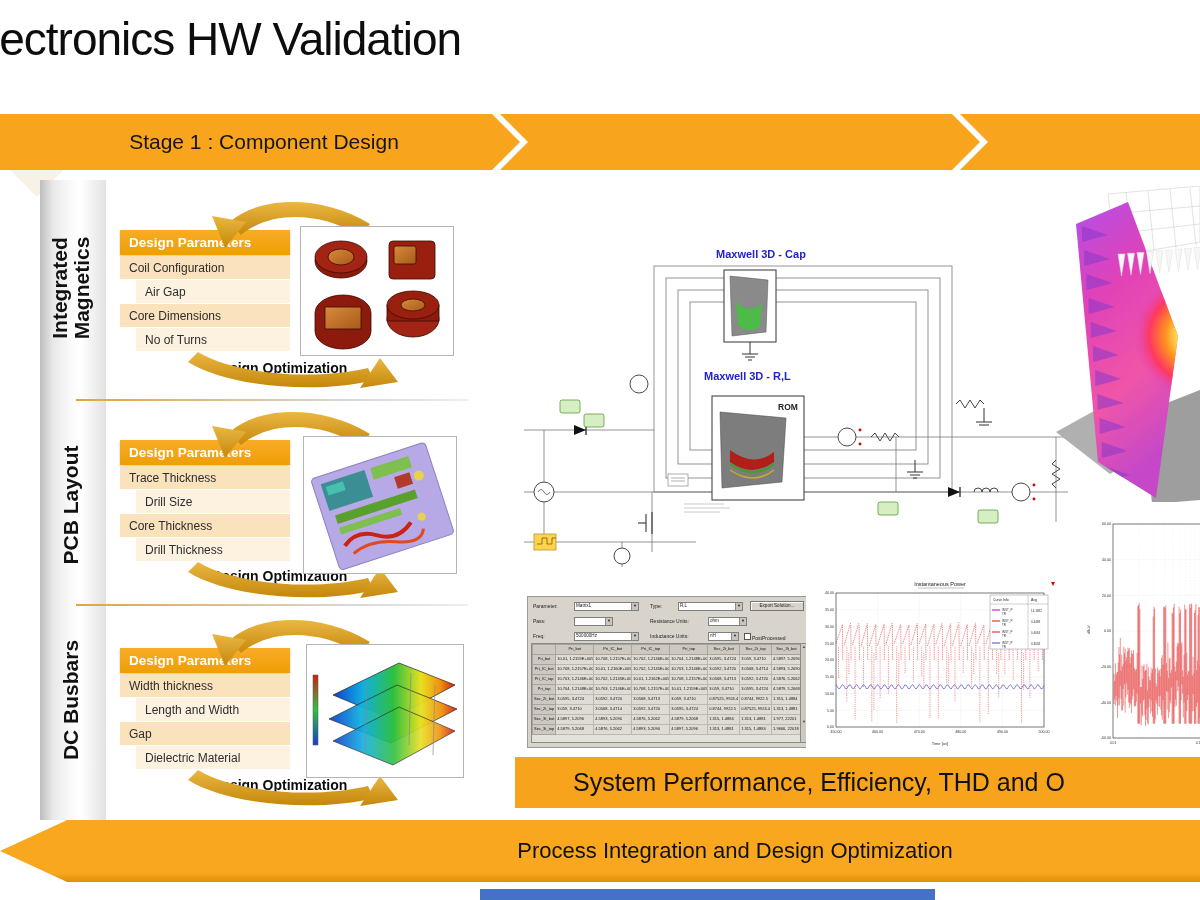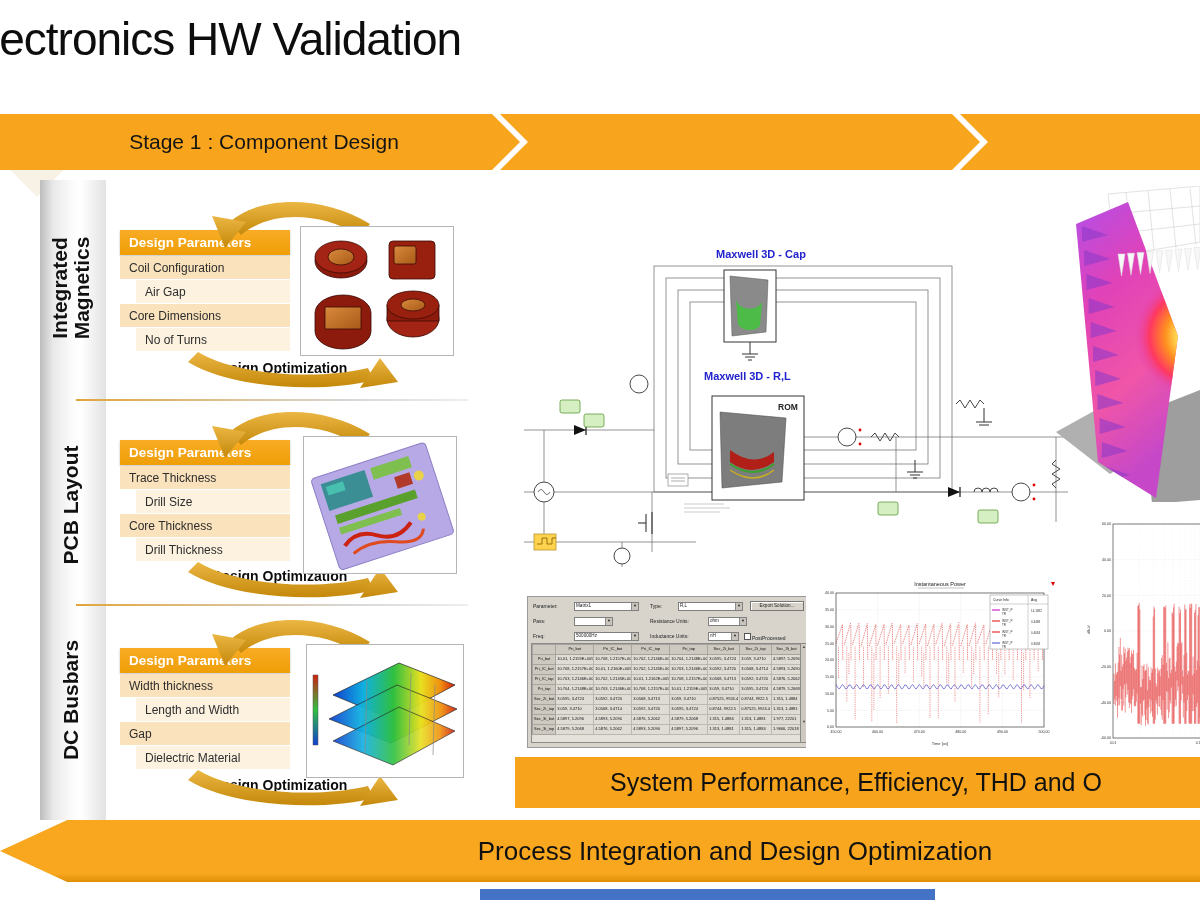--- a/index.html
+++ b/index.html
@@ -19,25 +19,25 @@
   .ptable .hdr{background:linear-gradient(#F8AC25,#EF9E06);color:#fff;font-weight:bold;
                font-size:13.5px;padding:5px 0 5px 9px;box-shadow:0 1px 2px rgba(0,0,0,.25);}
   .ptable .row{font-size:12px;color:#2d2d2d;padding:4.5px 0 4.5px 9px;margin-top:1px;}
   .ptable .row.dark{background:#FAE2BD;}
   .ptable .row.light{background:#FDF2E0;margin-left:16px;}
   .optlabel{font-weight:bold;font-size:14px;color:#0c0c0c;white-space:nowrap;}
   .imgbox{border:1px solid #b5b5b5;background:#fff;}
   .divider{height:2px;background:linear-gradient(90deg,#E2A53C,#d7d7d7 70%,#eee);}
   .banner-sys{left:515px;top:757px;width:685px;height:51px;background:#F7A41C;
               display:flex;align-items:center;font-size:25px;color:#111;white-space:nowrap;
-              padding-left:95px;box-sizing:border-box;overflow:hidden;}
+              padding-left:58px;box-sizing:border-box;overflow:hidden;}
   .banner-proc{left:0;top:820px;width:1200px;height:62px;
                background:linear-gradient(#F8A71F,#F8A71F 86%,#DE8F04);
                clip-path:polygon(0 50%,5.6% 0,100% 0,100% 100%,5.6% 100%);
-               display:flex;align-items:center;justify-content:center;font-size:26px;color:#111;}
+               display:flex;align-items:center;justify-content:center;font-size:22px;color:#111;}
   .banner-proc span{margin-left:270px;}
   .bluebar{left:480px;top:889px;width:455px;height:11px;background:#4472C4;}
   .ghost{left:16px;top:146px;width:42px;height:42px;background:#F6EFE2;transform:rotate(45deg);opacity:.85;}
   .dialog{left:527px;top:596px;width:280px;height:150px;background:#D8D4CC;border:1px solid #9a9a9a;
           font-size:5px;color:#222;}
   .dlg-label{position:absolute;white-space:nowrap;}
   .dlg-select{position:absolute;background:#fff;border:1px solid #7f7f7f;height:7px;font-size:4.6px;
               padding-left:1px;overflow:hidden;white-space:nowrap;}
   .dlg-select .arr{position:absolute;right:0;top:0;width:6px;height:100%;background:#C9C5BD;
                    border-left:1px solid #8a8a8a;font-size:4px;text-align:center;line-height:6px;}

